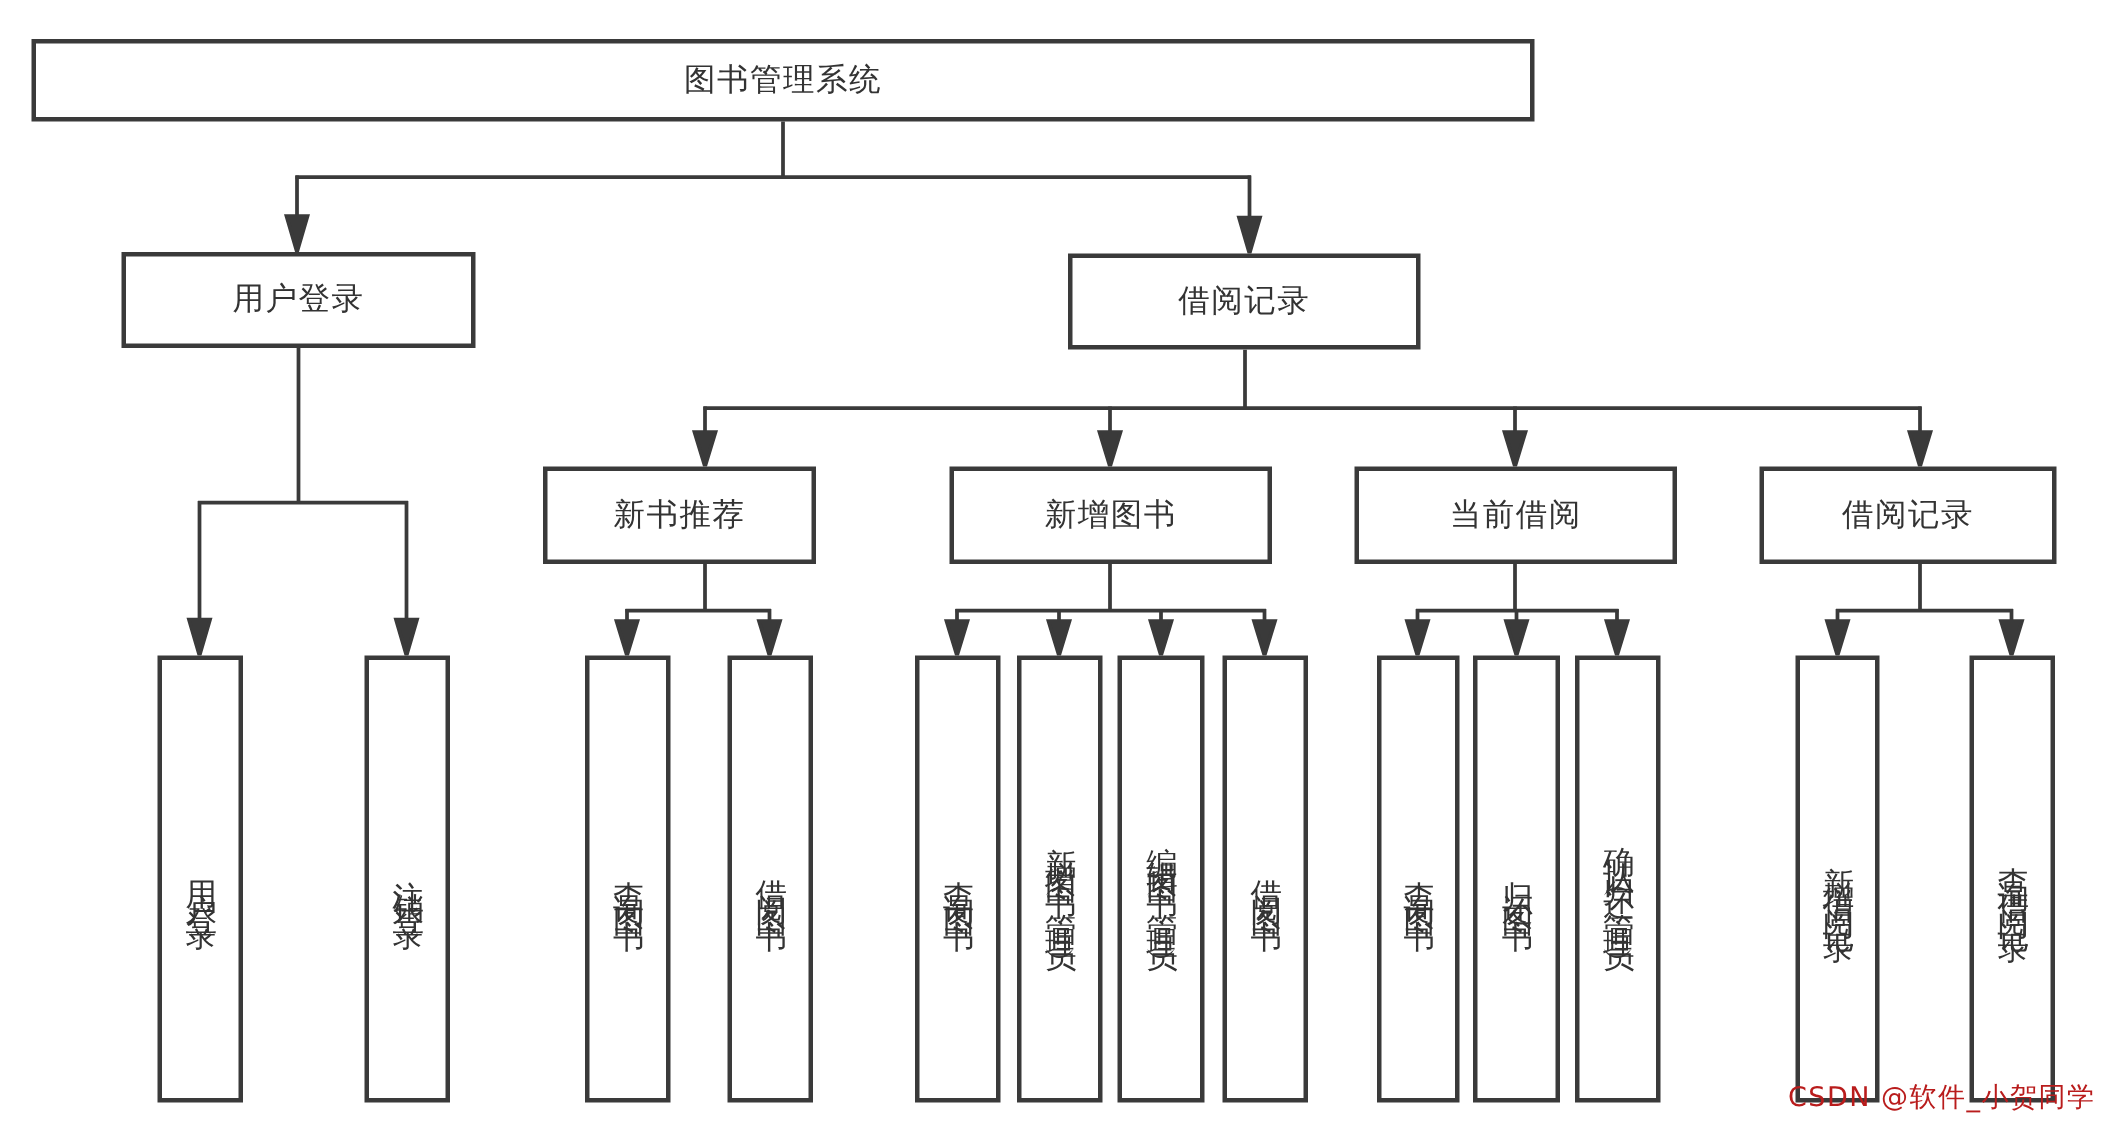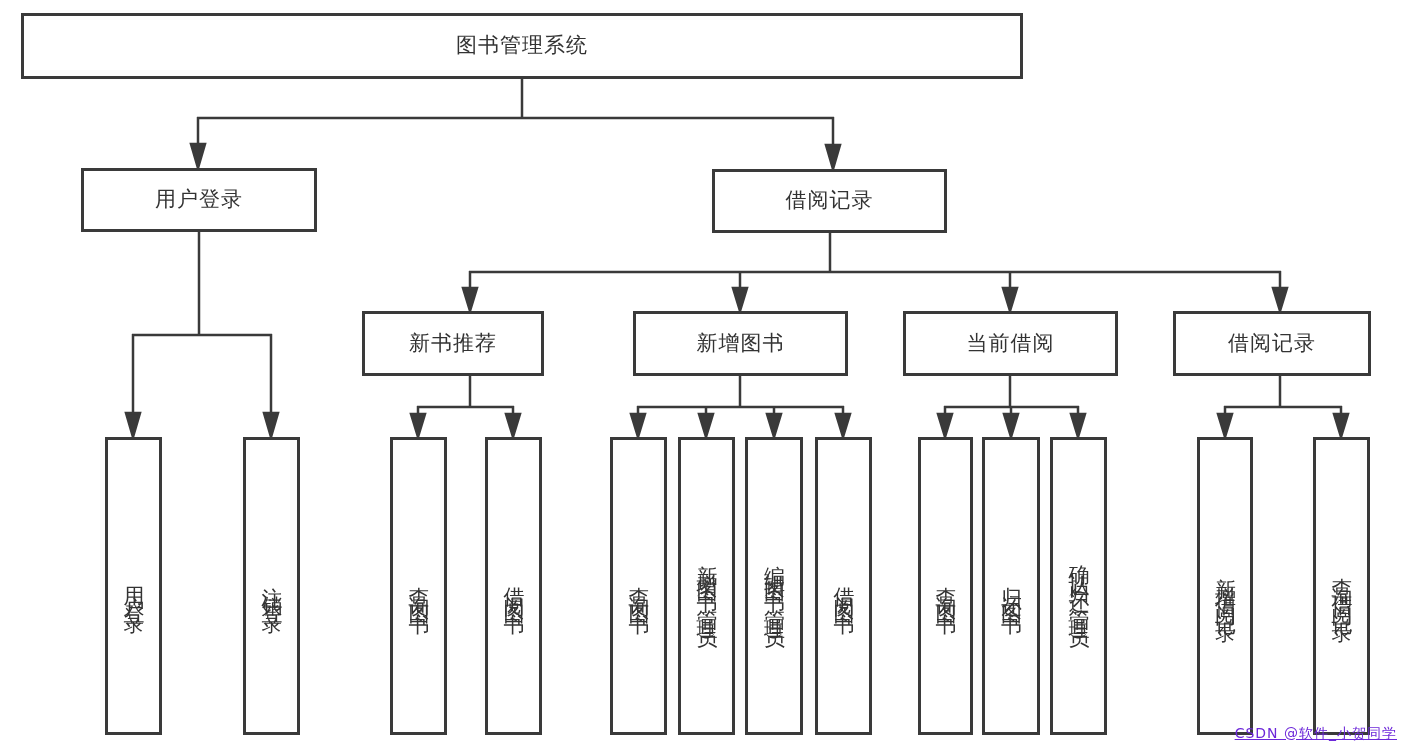--- a/index.html
+++ b/index.html
@@ -37,21 +37,21 @@
   }
   .leaf {
     top: 437px;
     height: 298px;
     writing-mode: vertical-rl;
     text-orientation: mixed;
     letter-spacing: 9px;
     padding-top: 4px;
   }
   
-  #n-root { left: 21px;  top: 13px;  width: 1002px; height: 66px; }
+  #n-root { left: 21px;  top: 26px;  width: 1002px; height: 55px; }
   
   #n-l2-0 { left: 81px;  top: 168px; width: 236px; height: 64px; }
   #n-l2-1 { left: 712px; top: 169px; width: 235px; height: 64px; }
   
   #n-l3-0 { left: 362px;  top: 311px; width: 182px; height: 65px; }
   #n-l3-1 { left: 633px;  top: 311px; width: 215px; height: 65px; }
   #n-l3-2 { left: 903px;  top: 311px; width: 215px; height: 65px; }
   #n-l3-3 { left: 1173px; top: 311px; width: 198px; height: 65px; }
   
   #n-leaf-0  { left: 105px;  width: 57px; }
@@ -64,25 +64,24 @@
   #n-leaf-7  { left: 815px;  width: 57px; }
   #n-leaf-8  { left: 918px;  width: 55px; }
   #n-leaf-9  { left: 982px;  width: 58px; }
   #n-leaf-10 { left: 1050px; width: 57px; }
   #n-leaf-11 { left: 1197px; width: 56px; }
   #n-leaf-12 { left: 1313px; width: 57px; }
   #watermark {
     position: absolute;
     right: 8px;
     bottom: 4px;
-    font-size: 14px;
-    color: #6d28d9;
+    font-size: 18px;
+    color: #b91c1c;
     letter-spacing: 1px;
     white-space: nowrap;
-    text-decoration: underline;
   }
 </style>
 </head>
 <body>
 
 <div id="stage">
 
   <svg id="edges" width="1405" height="747" viewBox="0 0 1405 747">
     <g stroke="#3a3a3a" stroke-width="2.5" fill="#3a3a3a">
 

